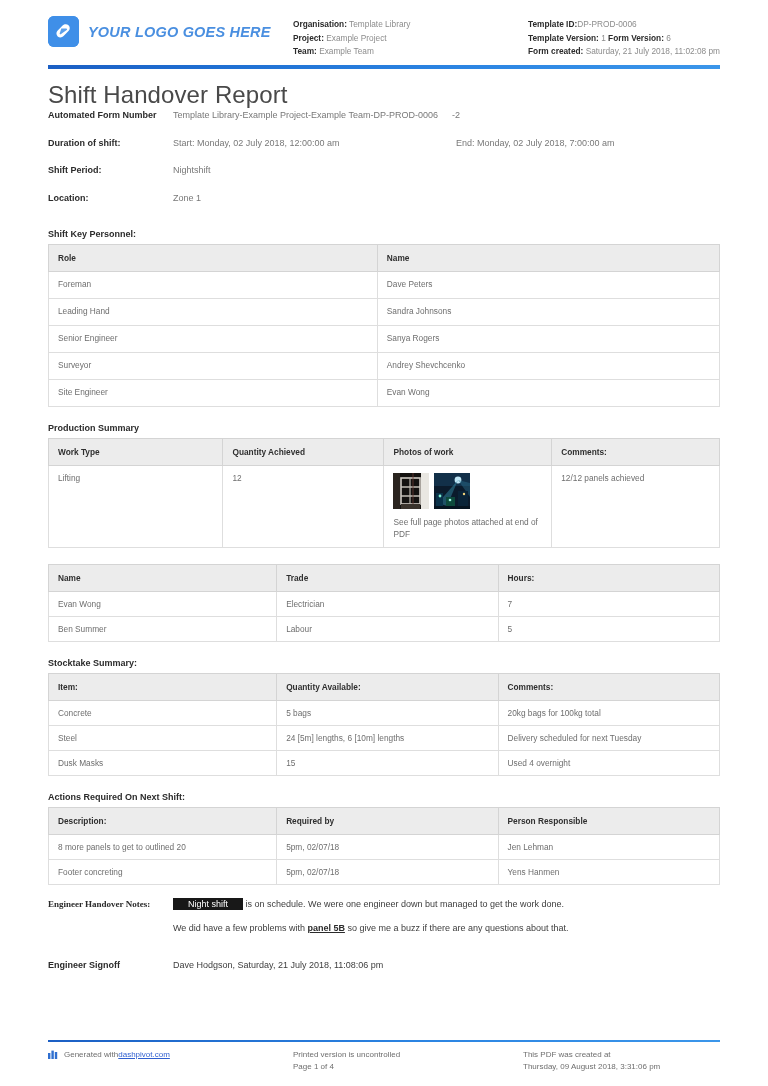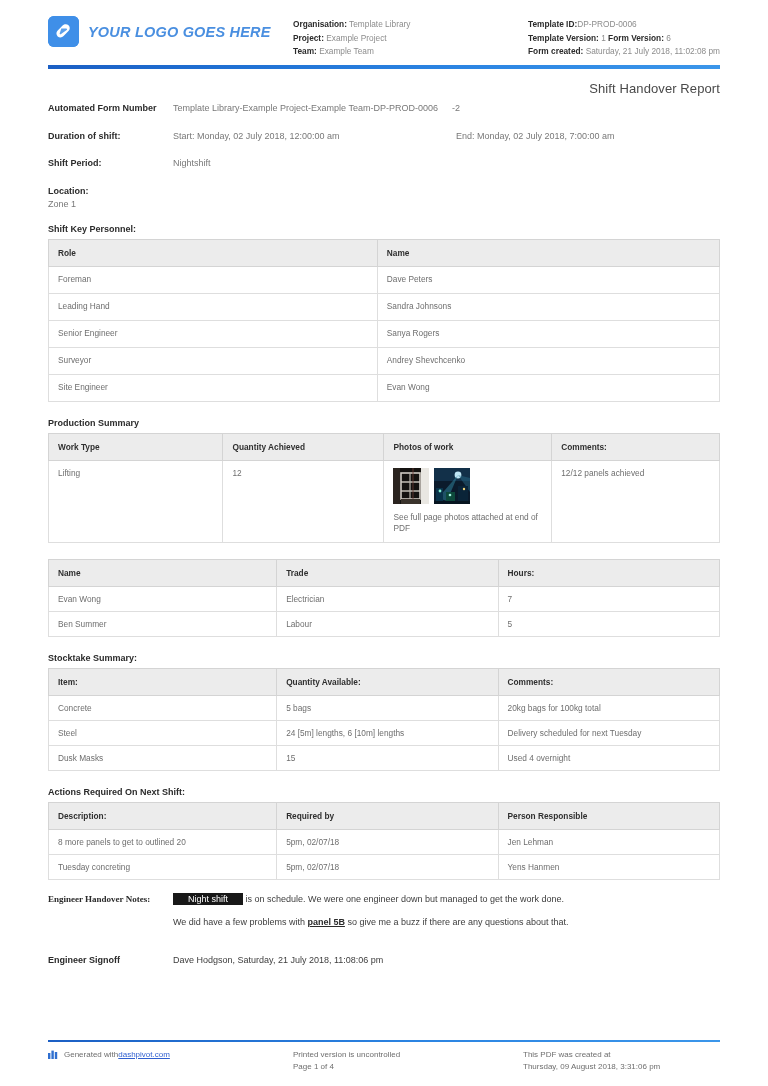--- a/index.html
+++ b/index.html
@@ -65,26 +65,25 @@
   .meta-col b { color: #2b2b2b; font-weight: bold; }
 
   .rule-blue {
     height: 4px;
     background: linear-gradient(to right, #1b5fc4 0%, #1f6fd2 25%, #2b84e2 60%, #3b96ea 100%);
     margin-top: 3px;
   }
 
   
   h1.doc-title {
-    font-size: 13px;
+    font-size: 24px;
     font-weight: normal;
     color: #494949;
-    margin: 12px 0 6px 0;
+    margin: 12px 0 0 0;
     letter-spacing: .1px;
-    text-align: right;
   }
 
   
   .field-row {
     display: flex;
     margin-bottom: 14px;
     font-size: 9px;
     line-height: 13.5px;
   }
   .field-label {
@@ -273,21 +272,21 @@
       <span class="v-start">Start: Monday, 02 July 2018, 12:00:00 am</span>
       <span class="v-end">End: Monday, 02 July 2018, 7:00:00 am</span>
     </div>
   </div>
 
   <div class="field-row">
     <div class="field-label">Shift Period:</div>
     <div class="field-value">Nightshift</div>
   </div>
 
-  <div class="field-row" style="margin-bottom:12px;flex-direction:column;">
+  <div class="field-row" style="margin-bottom:24px;">
     <div class="field-label">Location:</div>
     <div class="field-value">Zone 1</div>
   </div>
 
   <div class="section">
     <div class="section-heading">Shift Key Personnel:</div>
     <table class="rpt tbl-personnel">
       <colgroup>
           <col style="width:49%">
           <col style="width:51%">
@@ -463,21 +462,21 @@
           <th>Person Responsible</th>
         </tr>
       </thead>
       <tbody>
         <tr>
           <td>8 more panels to get to outlined 20</td>
           <td>5pm, 02/07/18</td>
           <td>Jen Lehman</td>
         </tr>
         <tr>
-          <td>Tuesday concreting</td>
+          <td>Footer concreting</td>
           <td>5pm, 02/07/18</td>
           <td>Yens Hanmen</td>
         </tr>
       </tbody>
     </table>
   </div>
 
   <div class="notes-row">
     <div class="notes-label">Engineer Handover Notes:</div>
     <div class="notes-body">

